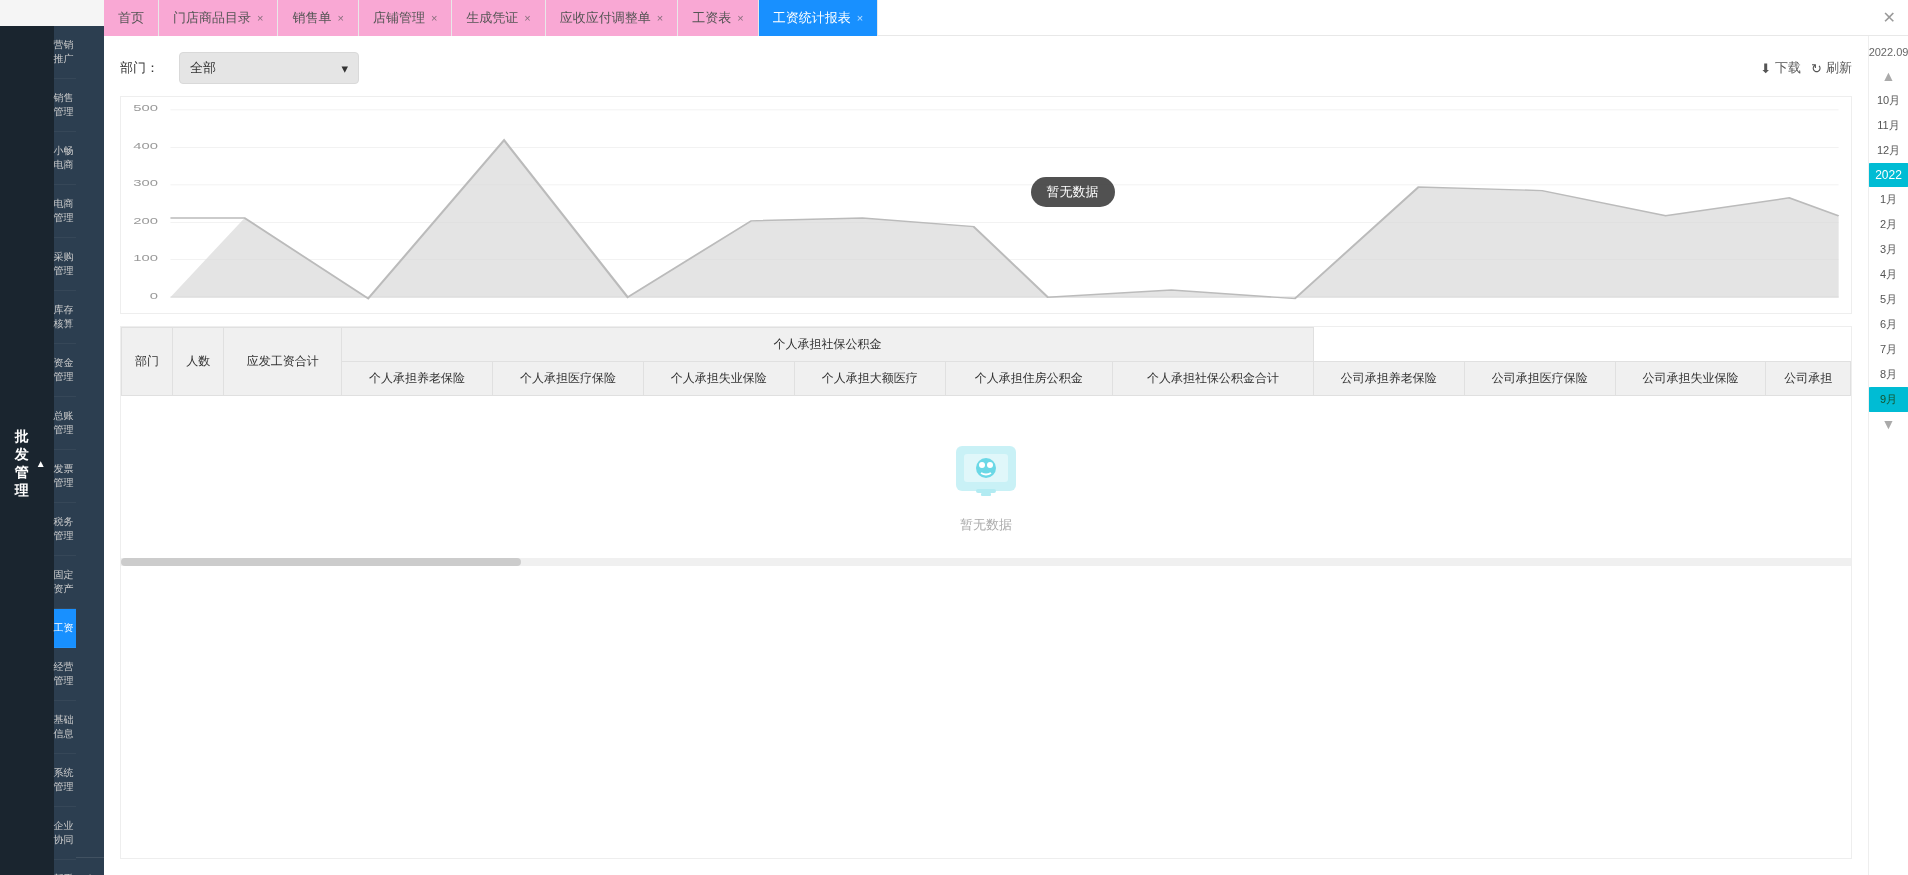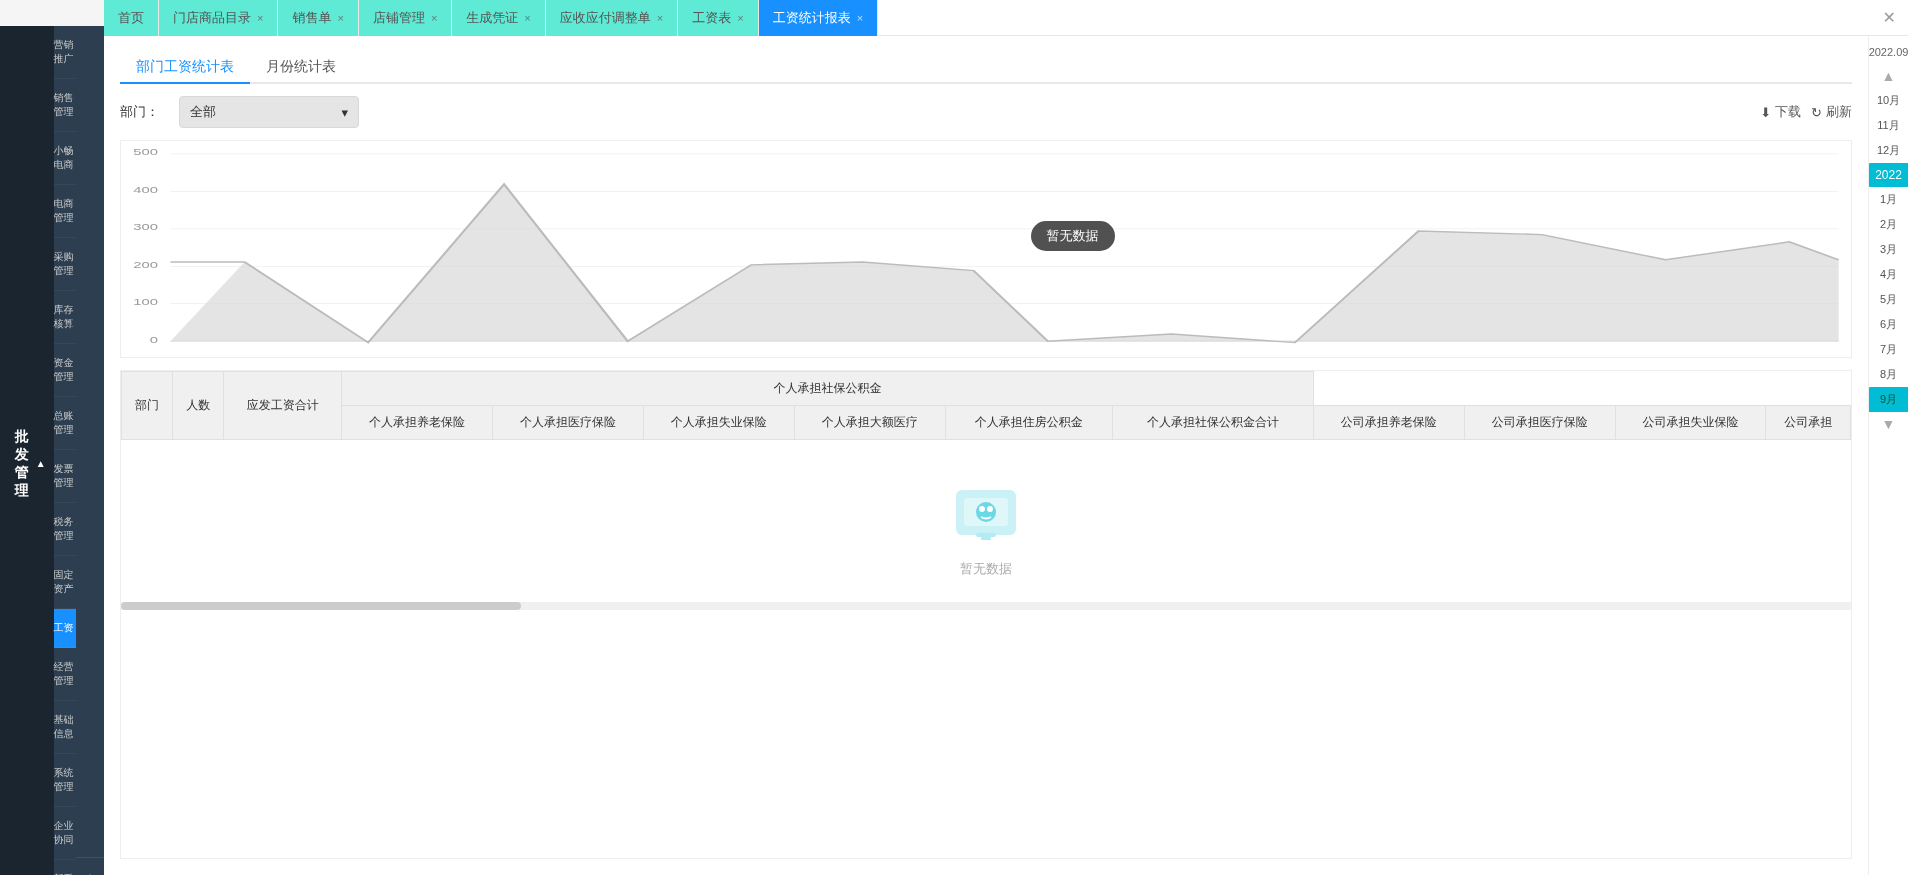--- a/index.html
+++ b/index.html
@@ -67,21 +67,21 @@
     .tab-item {
       display: flex;
       align-items: center;
       padding: 0 14px;
       height: 36px;
       border-right: 1px solid #e8e8e8;
       cursor: pointer;
       font-size: 13px;
       color: #555;
       white-space: nowrap;
-      background: #5eead4;
+      background: #f9a8d4;
     }
     .tab-item.active { background: #1890ff; color: #fff; }
     .tab-item .close-btn { margin-left: 6px; font-size: 11px; cursor: pointer; opacity: 0.7; }
     .tab-item.active .close-btn { color: #fff; }
     .tab-bar-close {
       margin-left: auto;
       padding: 0 12px;
       cursor: pointer;
       color: #999;
       font-size: 16px;
@@ -323,24 +323,20 @@
         <div class="tab-item">工资表<span class="close-btn">×</span></div>
         <div class="tab-item active">工资统计报表<span class="close-btn">×</span></div>
       </div>
     <div class="tab-bar-close">✕</div>
   </div>
 
   <div class="content">
 
     <div class="page-content">
 
-      <div class="sub-tabs">
-        <div class="sub-tab active">部门工资统计表</div>
-        <div class="sub-tab">月份统计表</div>
-      </div>
 
       <div class="toolbar">
         <div class="toolbar-left">
           <div class="dept-select">
             <span class="dept-label">部门：</span>
             <div class="select-box">
               <span>全部</span>
               <span>▾</span>
             </div>
           </div>

